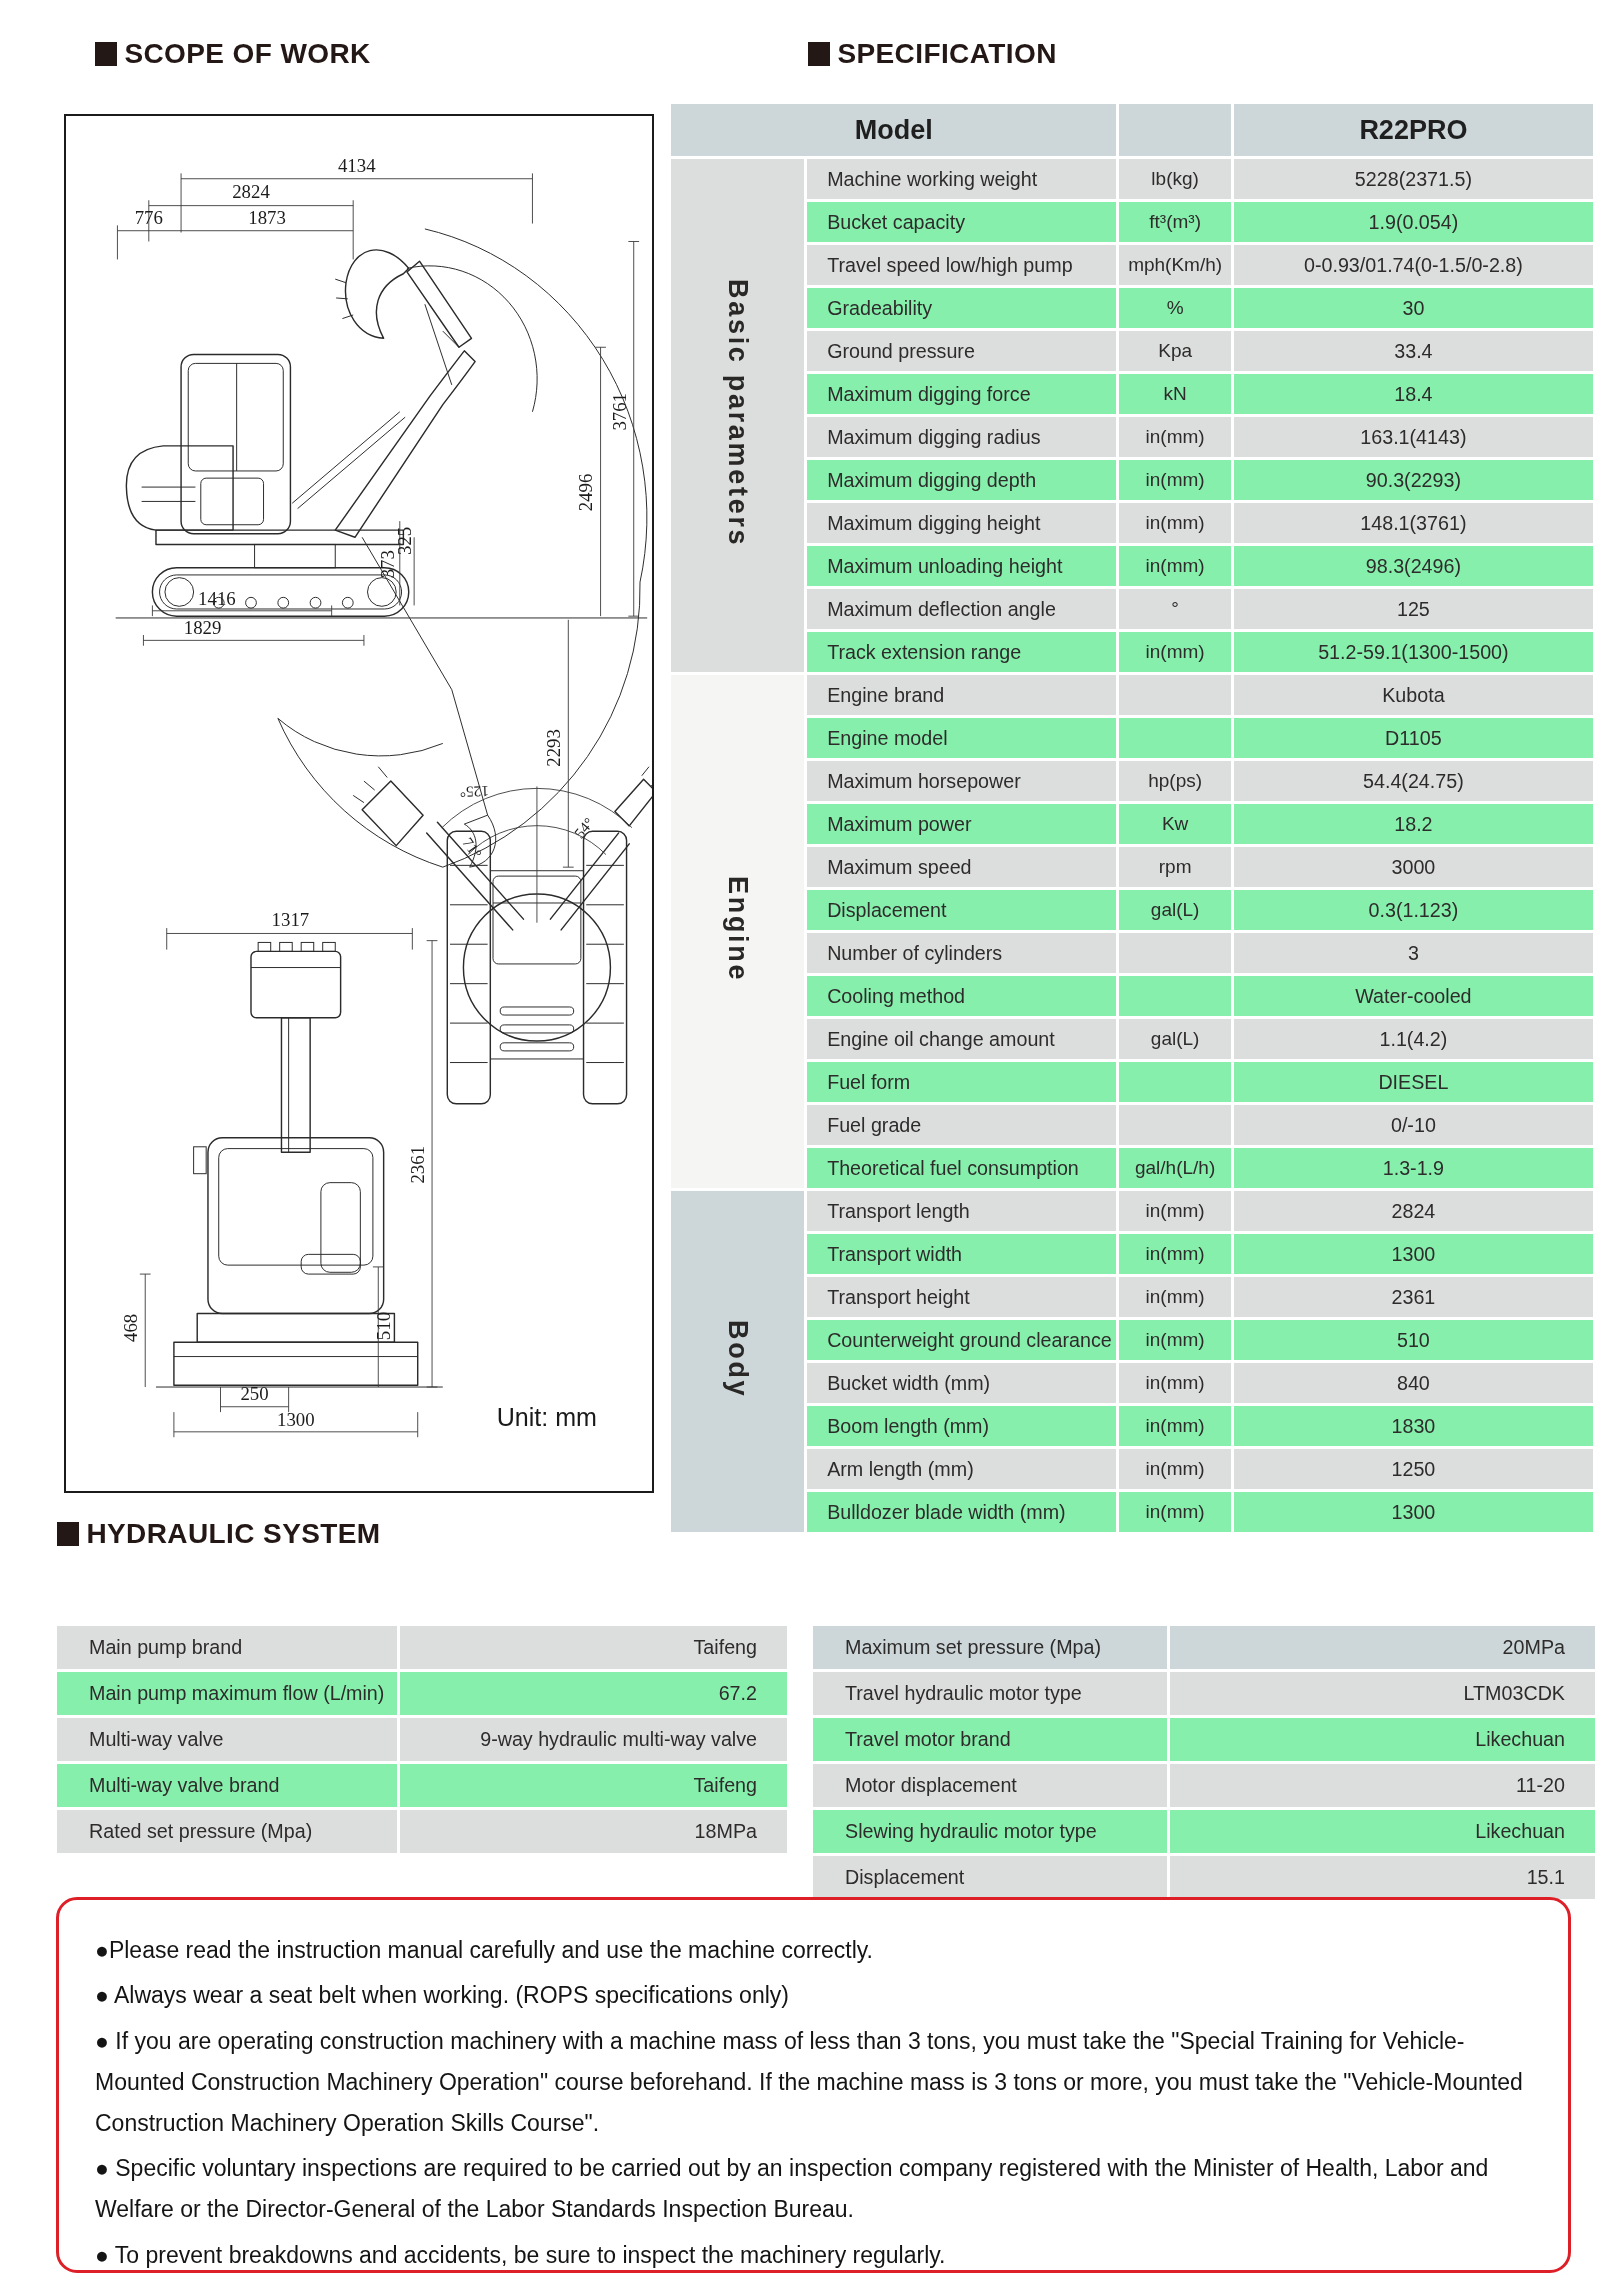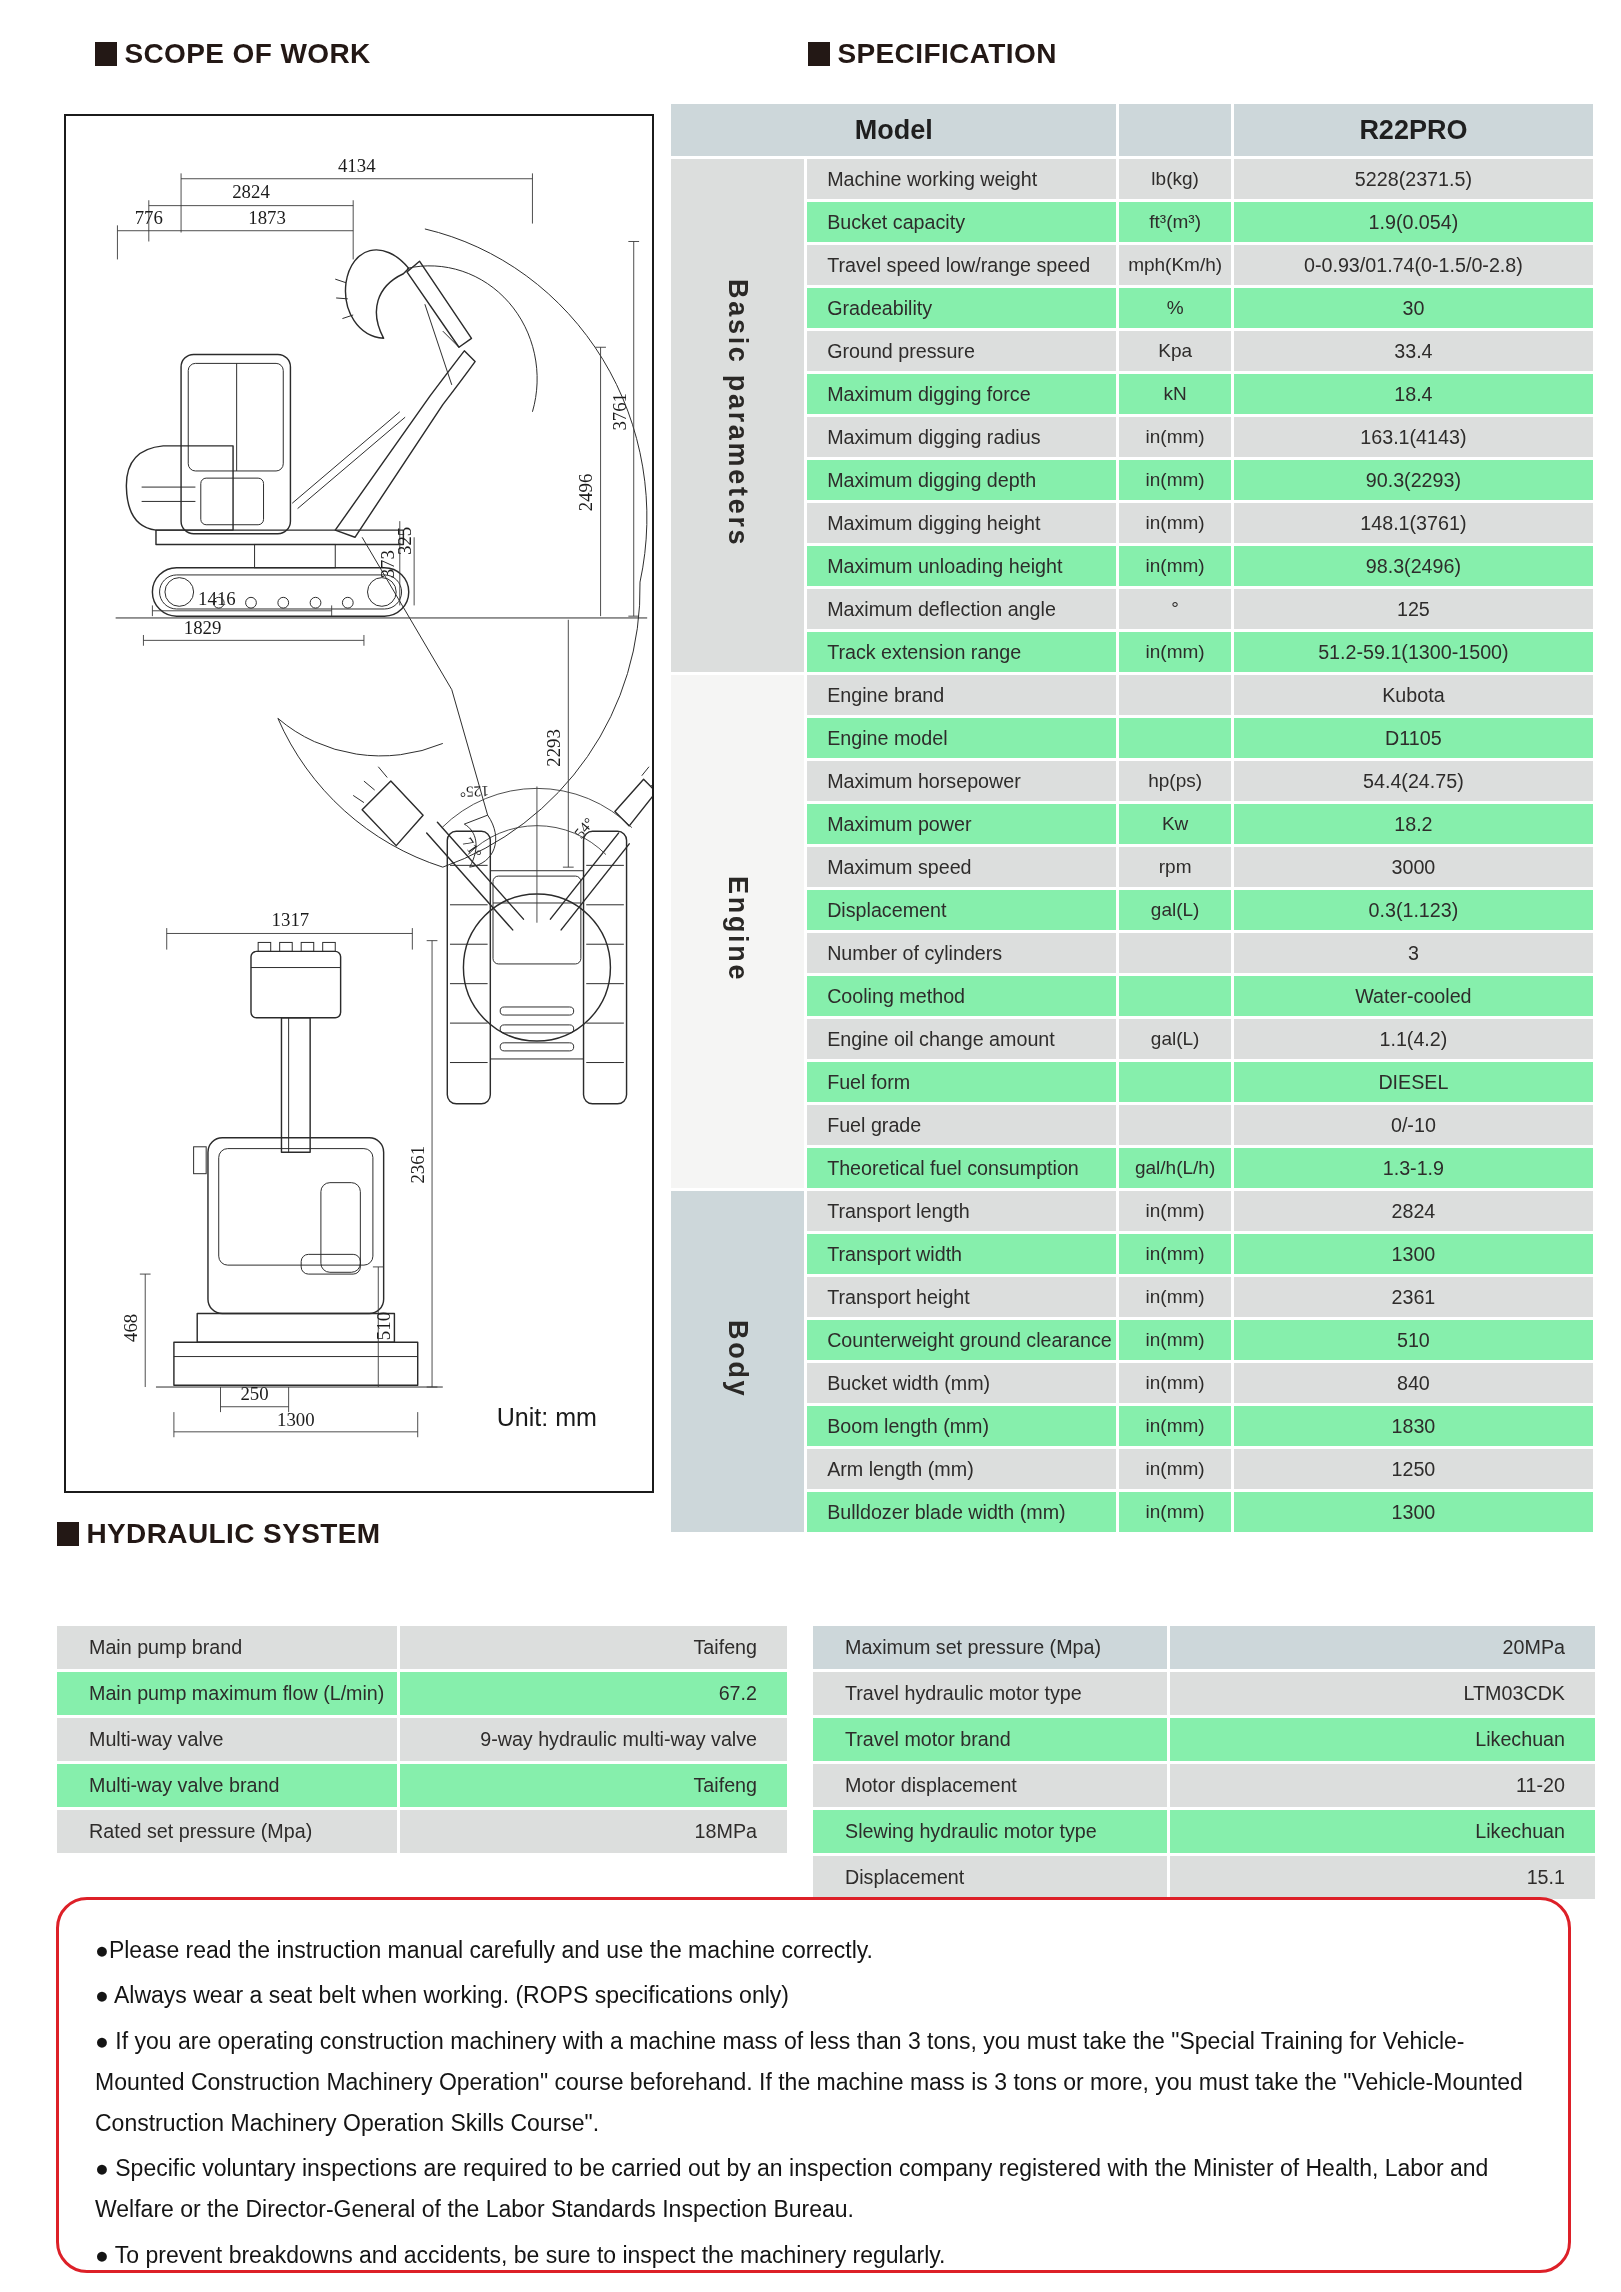--- a/index.html
+++ b/index.html
@@ -47,21 +47,21 @@
   
   .hyd-table{position:absolute;top:1623px;border-collapse:separate;border-spacing:3.6px;table-layout:fixed;}
   #hyd-left{left:54px;width:734px;}
   #hyd-right{left:810px;width:786px;}
   .hyd-table td{height:41px;font-size:19.7px;color:#2e2c2b;white-space:nowrap;overflow:hidden;}
   td.hyd-lbl{padding-left:32px;text-align:left;}
   td.hyd-val{padding-right:30px;text-align:right;}
 
   
   .warning{position:absolute;left:56px;top:1897px;width:1515px;height:376px;
-    border:3.6px solid #dd2028;border-radius:31px;box-sizing:border-box;
+    border:3.6px solid #dd2028;border-radius:21px;box-sizing:border-box;
     padding:30px 41px 0 36px;background:#fff;}
   .warning p{margin:0 0 4.5px 0;font-size:23px;line-height:1.78;color:#141414;}
 </style>
 </head>
 <body>
 
 <div class="heading" id="scope-heading">
   <span class="sq"></span>
   <span>SCOPE OF WORK</span>
 </div>
@@ -284,21 +284,21 @@
         <td class="row lbl c-dark">Machine working weight</td>
         <td class="row unit c-dark">lb(kg)</td>
         <td class="row val c-dark">5228(2371.5)</td>
       </tr>
       <tr>
         <td class="row lbl c-light">Bucket capacity</td>
         <td class="row unit c-light">ft³(m³)</td>
         <td class="row val c-light">1.9(0.054)</td>
       </tr>
       <tr>
-        <td class="row lbl c-dark">Travel speed low/range speed</td>
+        <td class="row lbl c-dark">Travel speed low/high pump</td>
         <td class="row unit c-dark">mph(Km/h)</td>
         <td class="row val c-dark">0-0.93/01.74(0-1.5/0-2.8)</td>
       </tr>
       <tr>
         <td class="row lbl c-light">Gradeability</td>
         <td class="row unit c-light">%</td>
         <td class="row val c-light">30</td>
       </tr>
       <tr>
         <td class="row lbl c-dark">Ground pressure</td>

